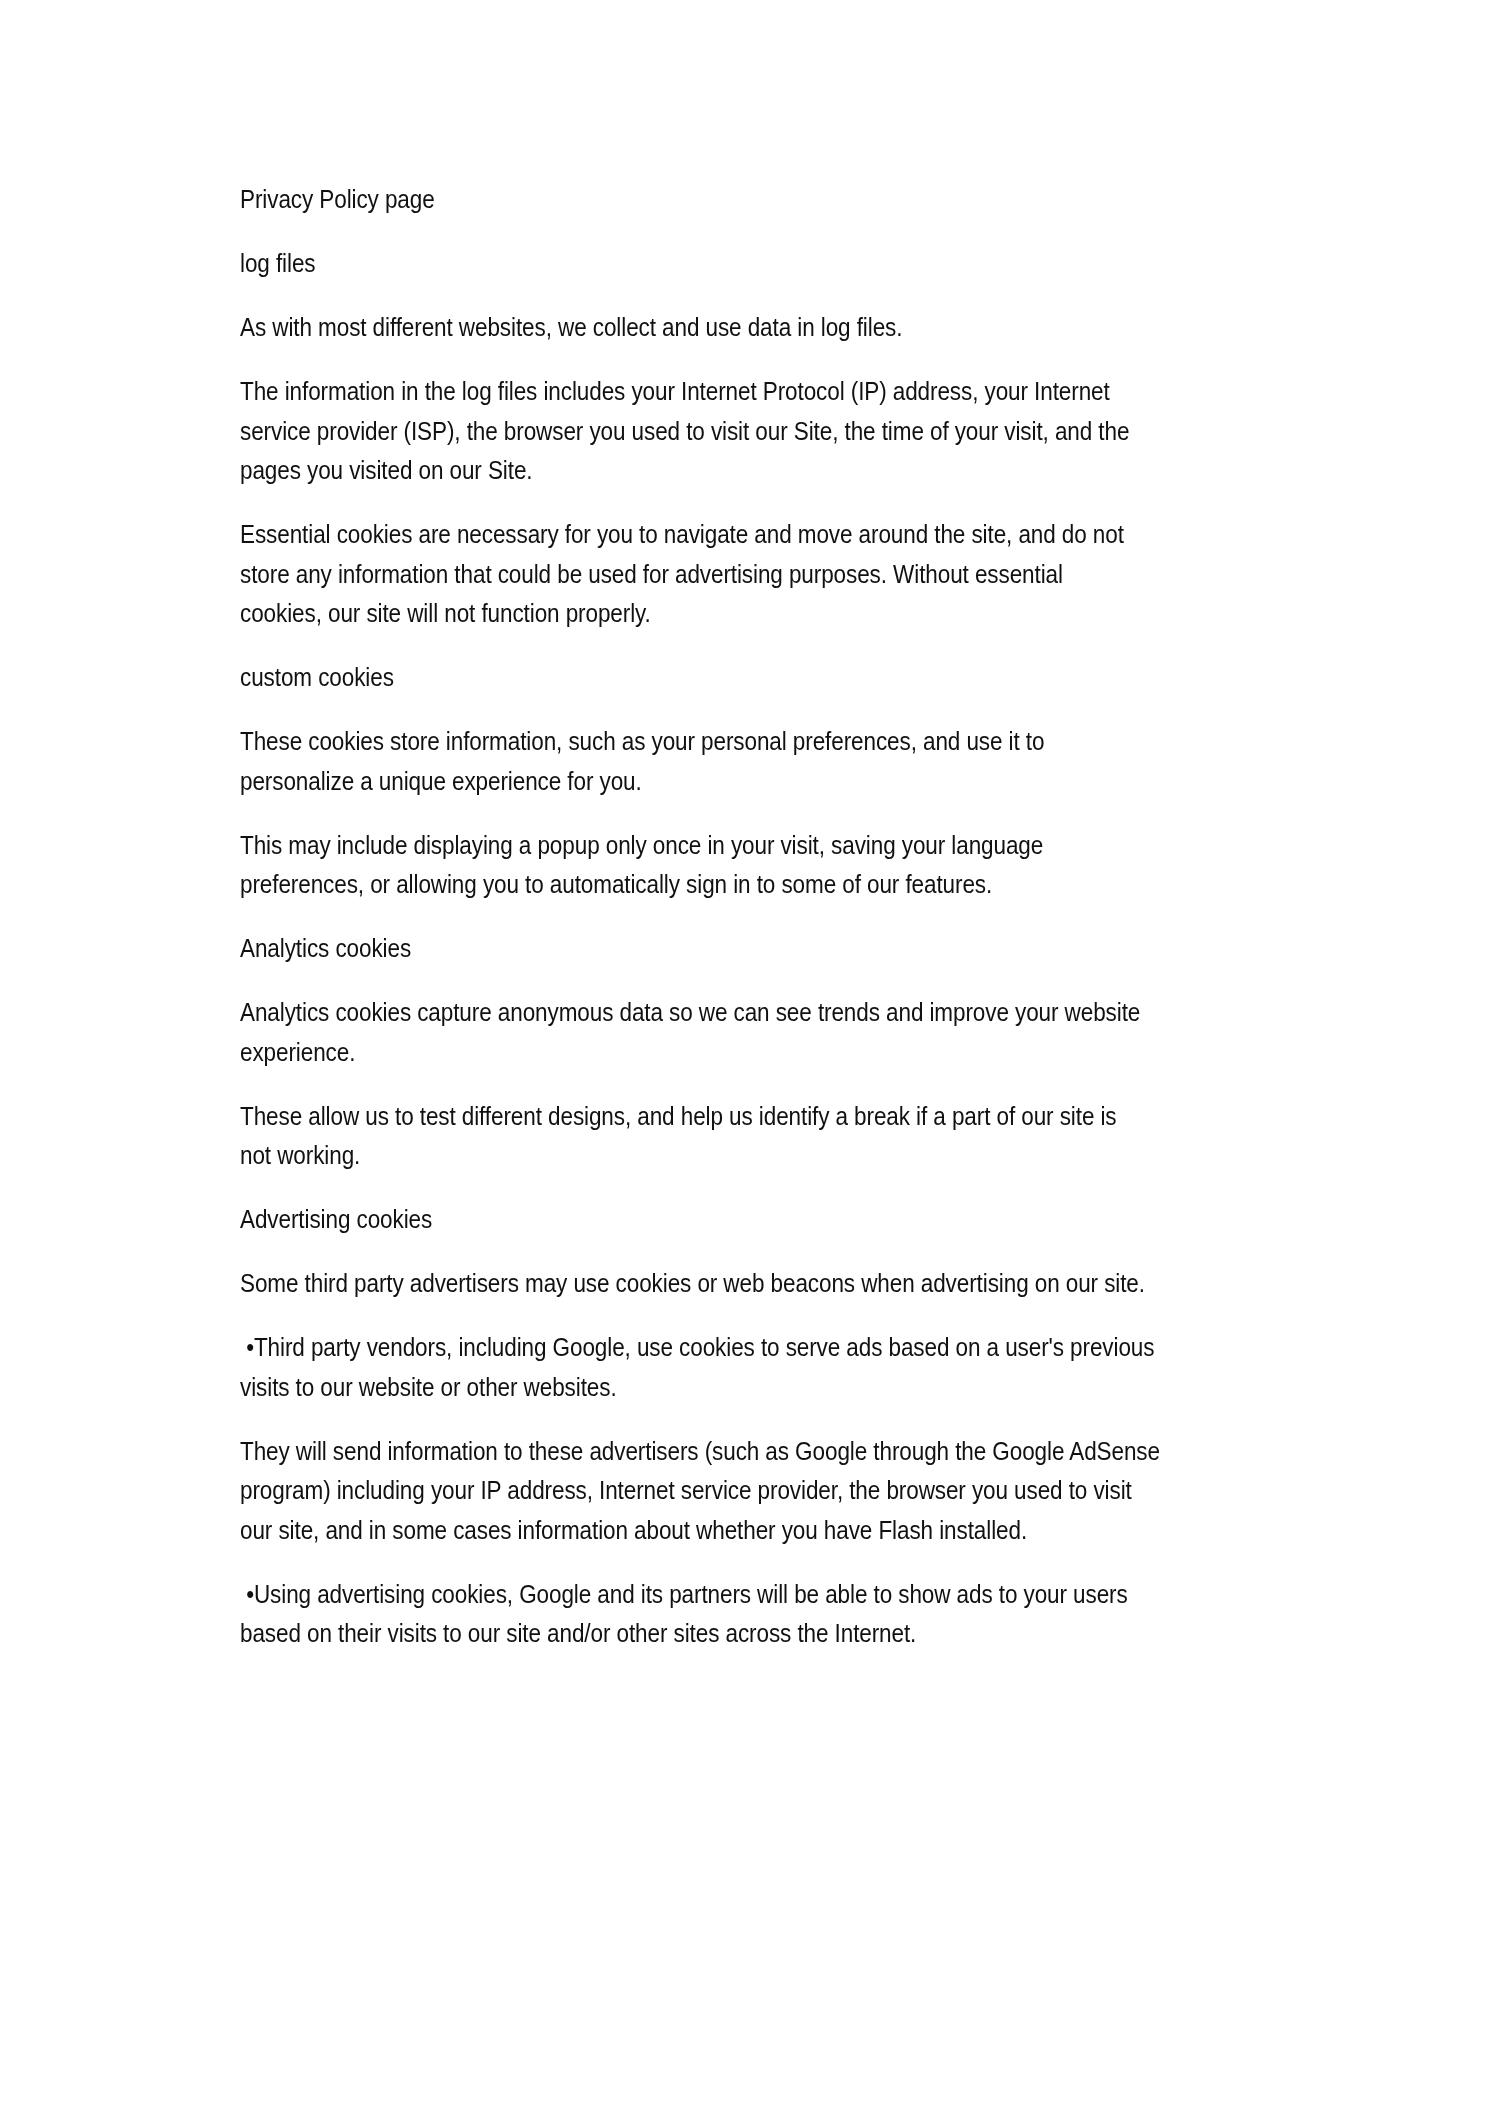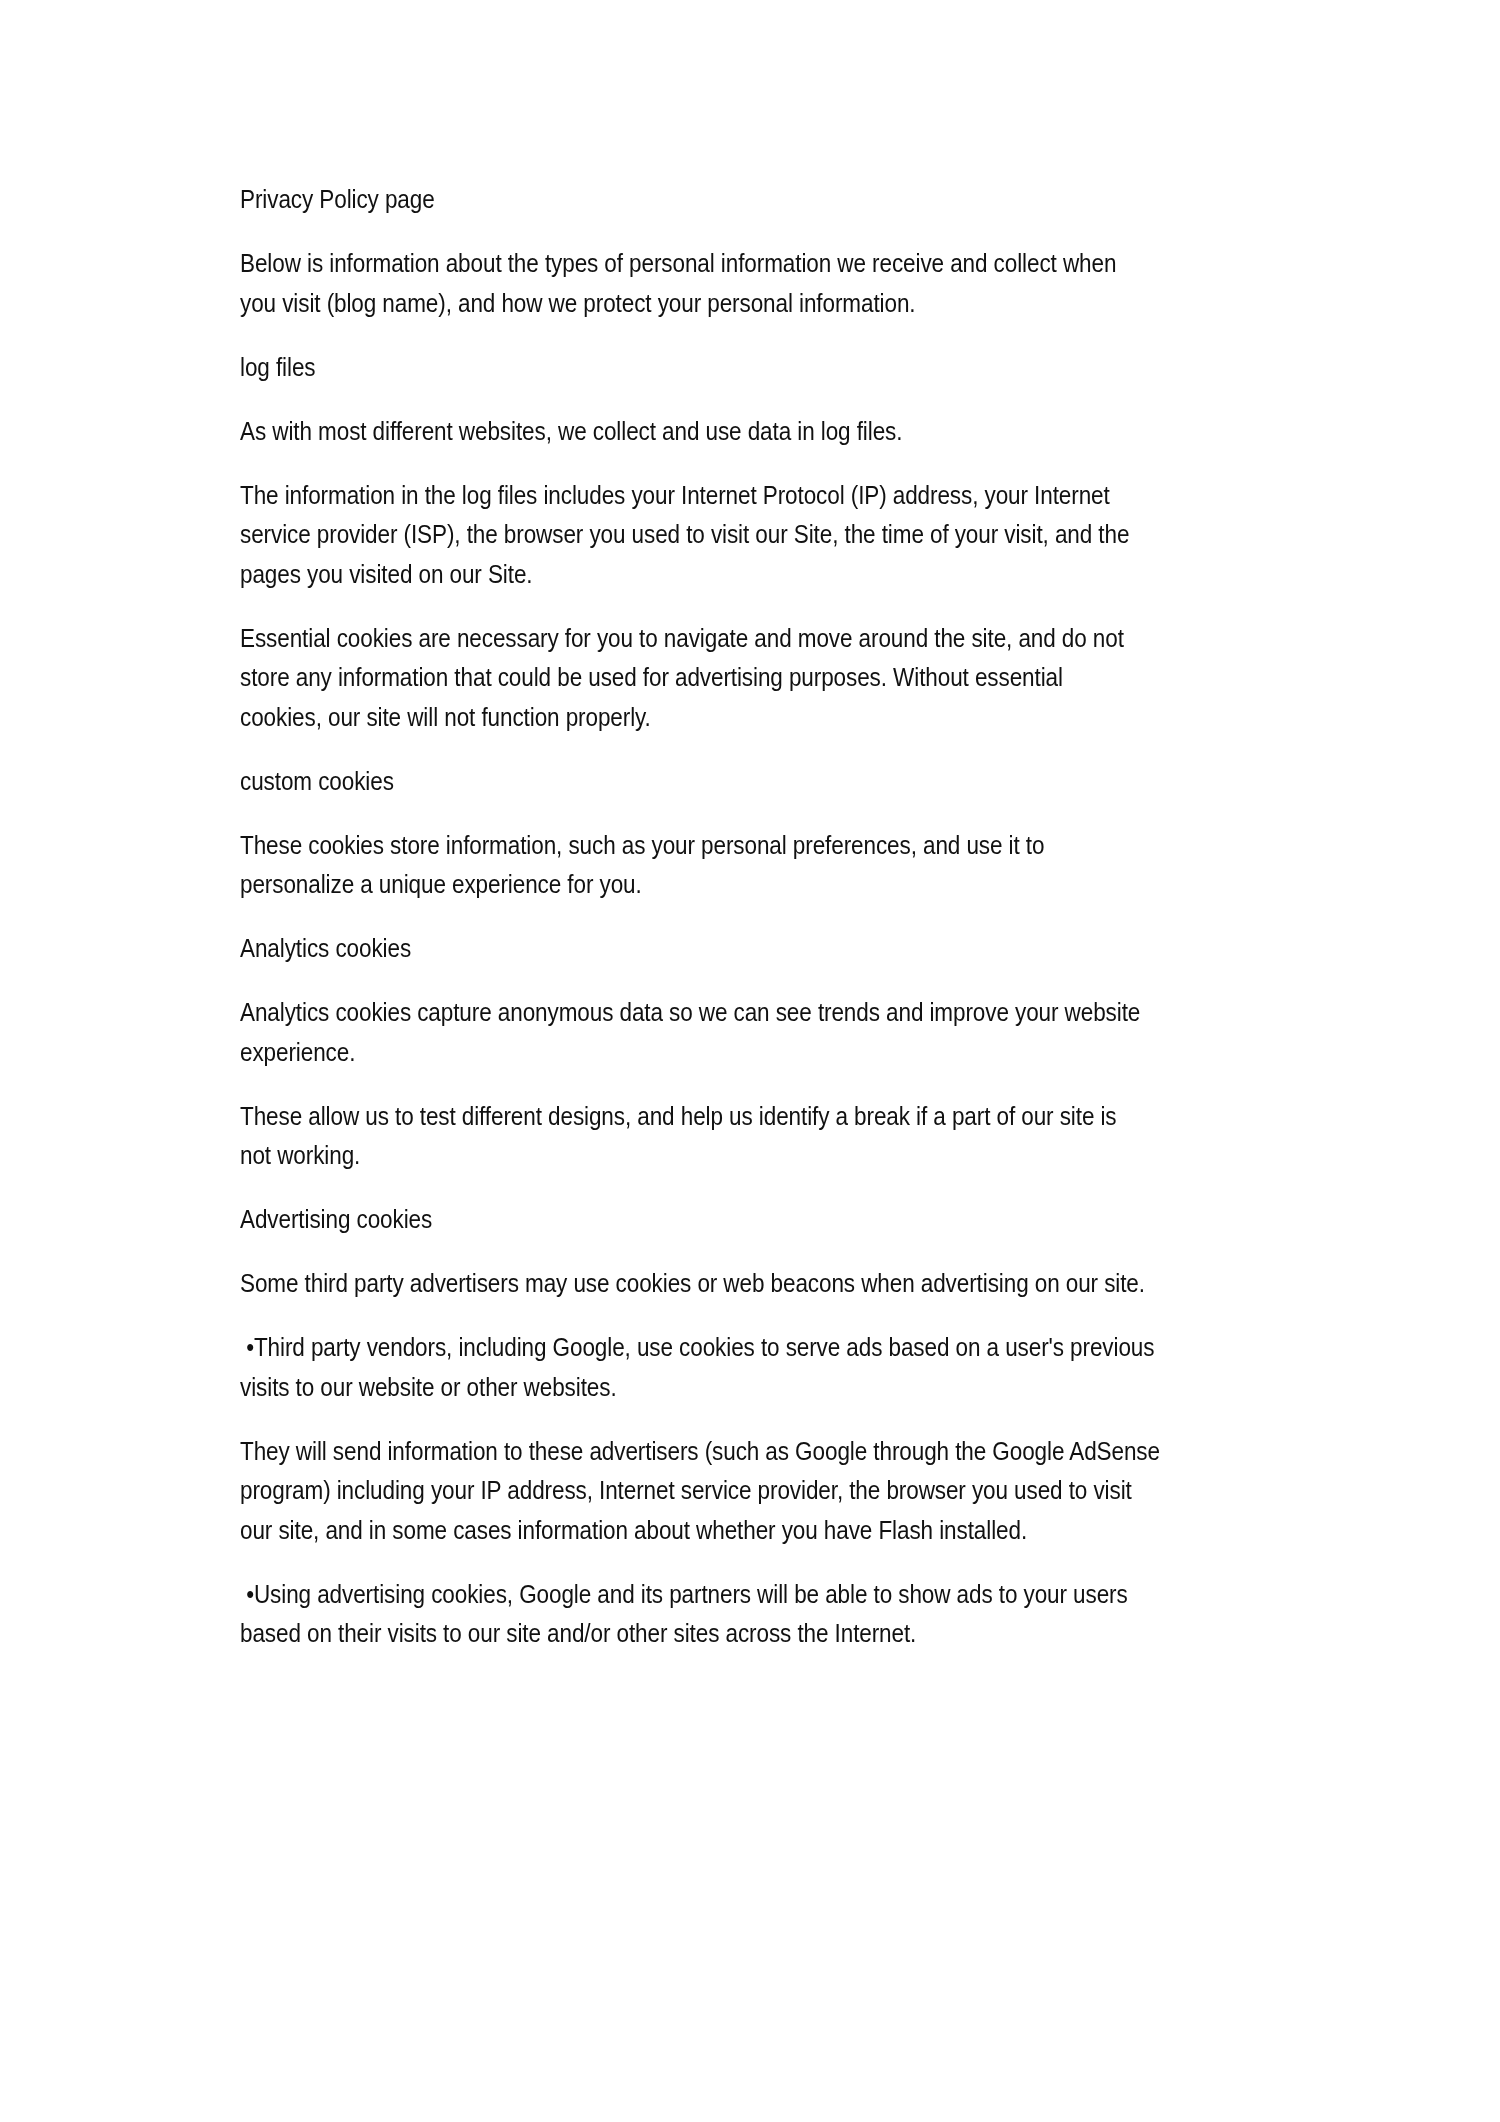--- a/index.html
+++ b/index.html
@@ -24,24 +24,20 @@
 <body>
 
 <div class="page">
   <div class="content">
 
     <div class="para">
       <span class="line">Privacy Policy page</span>
     </div>
 
 
-    <div class="para">
-      <span class="line">Below is information about the types of personal information we receive and collect when</span>
-      <span class="line">you visit (blog name), and how we protect your personal information.</span>
-    </div>
 
     <div class="para">
       <span class="line">log files</span>
     </div>
 
     <div class="para">
       <span class="line">As with most different websites, we collect and use data in log files.</span>
     </div>
 
     <div class="para">
@@ -59,20 +55,24 @@
 
     <div class="para">
       <span class="line">custom cookies</span>
     </div>
 
     <div class="para">
       <span class="line">These cookies store information, such as your personal preferences, and use it to</span>
       <span class="line">personalize a unique experience for you.</span>
     </div>
 
+    <div class="para">
+      <span class="line">This may include displaying a popup only once in your visit, saving your language</span>
+      <span class="line">preferences, or allowing you to automatically sign in to some of our features.</span>
+    </div>
 
     <div class="para">
       <span class="line">Analytics cookies</span>
     </div>
 
     <div class="para">
       <span class="line">Analytics cookies capture anonymous data so we can see trends and improve your website</span>
       <span class="line">experience.</span>
     </div>
 

